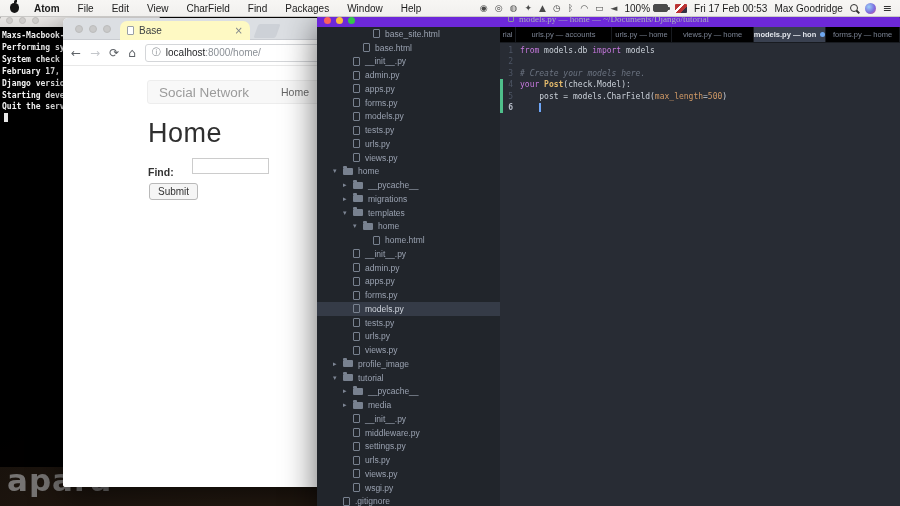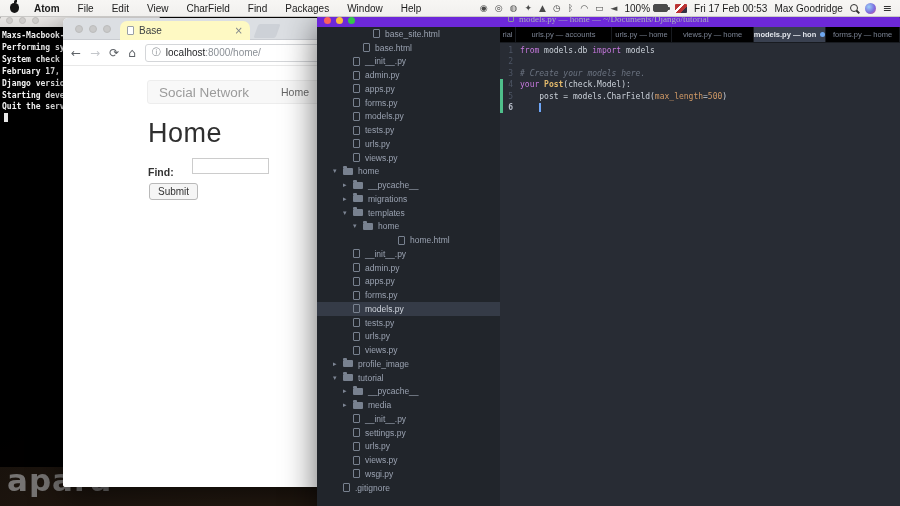--- a/index.html
+++ b/index.html
@@ -286,21 +286,21 @@
           <div class="t-row" style="padding-left: 26px;">
             <span class="t-arrow">▾</span>
             <span class="t-ifolder"></span>
             <span class="t-label">templates</span>
           </div>
           <div class="t-row" style="padding-left: 36px;">
             <span class="t-arrow">▾</span>
             <span class="t-ifolder"></span>
             <span class="t-label">home</span>
           </div>
-          <div class="t-row" style="padding-left: 61px; margin-left: 10px;">
+          <div class="t-row" style="padding-left: 46px;">
             <span class="t-spacer"></span>
             <span class="t-ifile"></span>
             <span class="t-label">home.html</span>
           </div>
           <div class="t-row" style="padding-left: 26px;">
             <span class="t-spacer"></span>
             <span class="t-ifile"></span>
             <span class="t-label">__init__.py</span>
           </div>
           <div class="t-row" style="padding-left: 26px;">
@@ -355,20 +355,25 @@
           </div>
           <div class="t-row" style="padding-left: 26px;">
             <span class="t-arrow">▸</span>
             <span class="t-ifolder"></span>
             <span class="t-label">media</span>
           </div>
           <div class="t-row" style="padding-left: 26px;">
             <span class="t-spacer"></span>
             <span class="t-ifile"></span>
             <span class="t-label">__init__.py</span>
+          </div>
+          <div class="t-row" style="padding-left: 26px;">
+            <span class="t-spacer"></span>
+            <span class="t-ifile"></span>
+            <span class="t-label">middleware.py</span>
           </div>
           <div class="t-row" style="padding-left: 26px;">
             <span class="t-spacer"></span>
             <span class="t-ifile"></span>
             <span class="t-label">settings.py</span>
           </div>
           <div class="t-row" style="padding-left: 26px;">
             <span class="t-spacer"></span>
             <span class="t-ifile"></span>
             <span class="t-label">urls.py</span>

